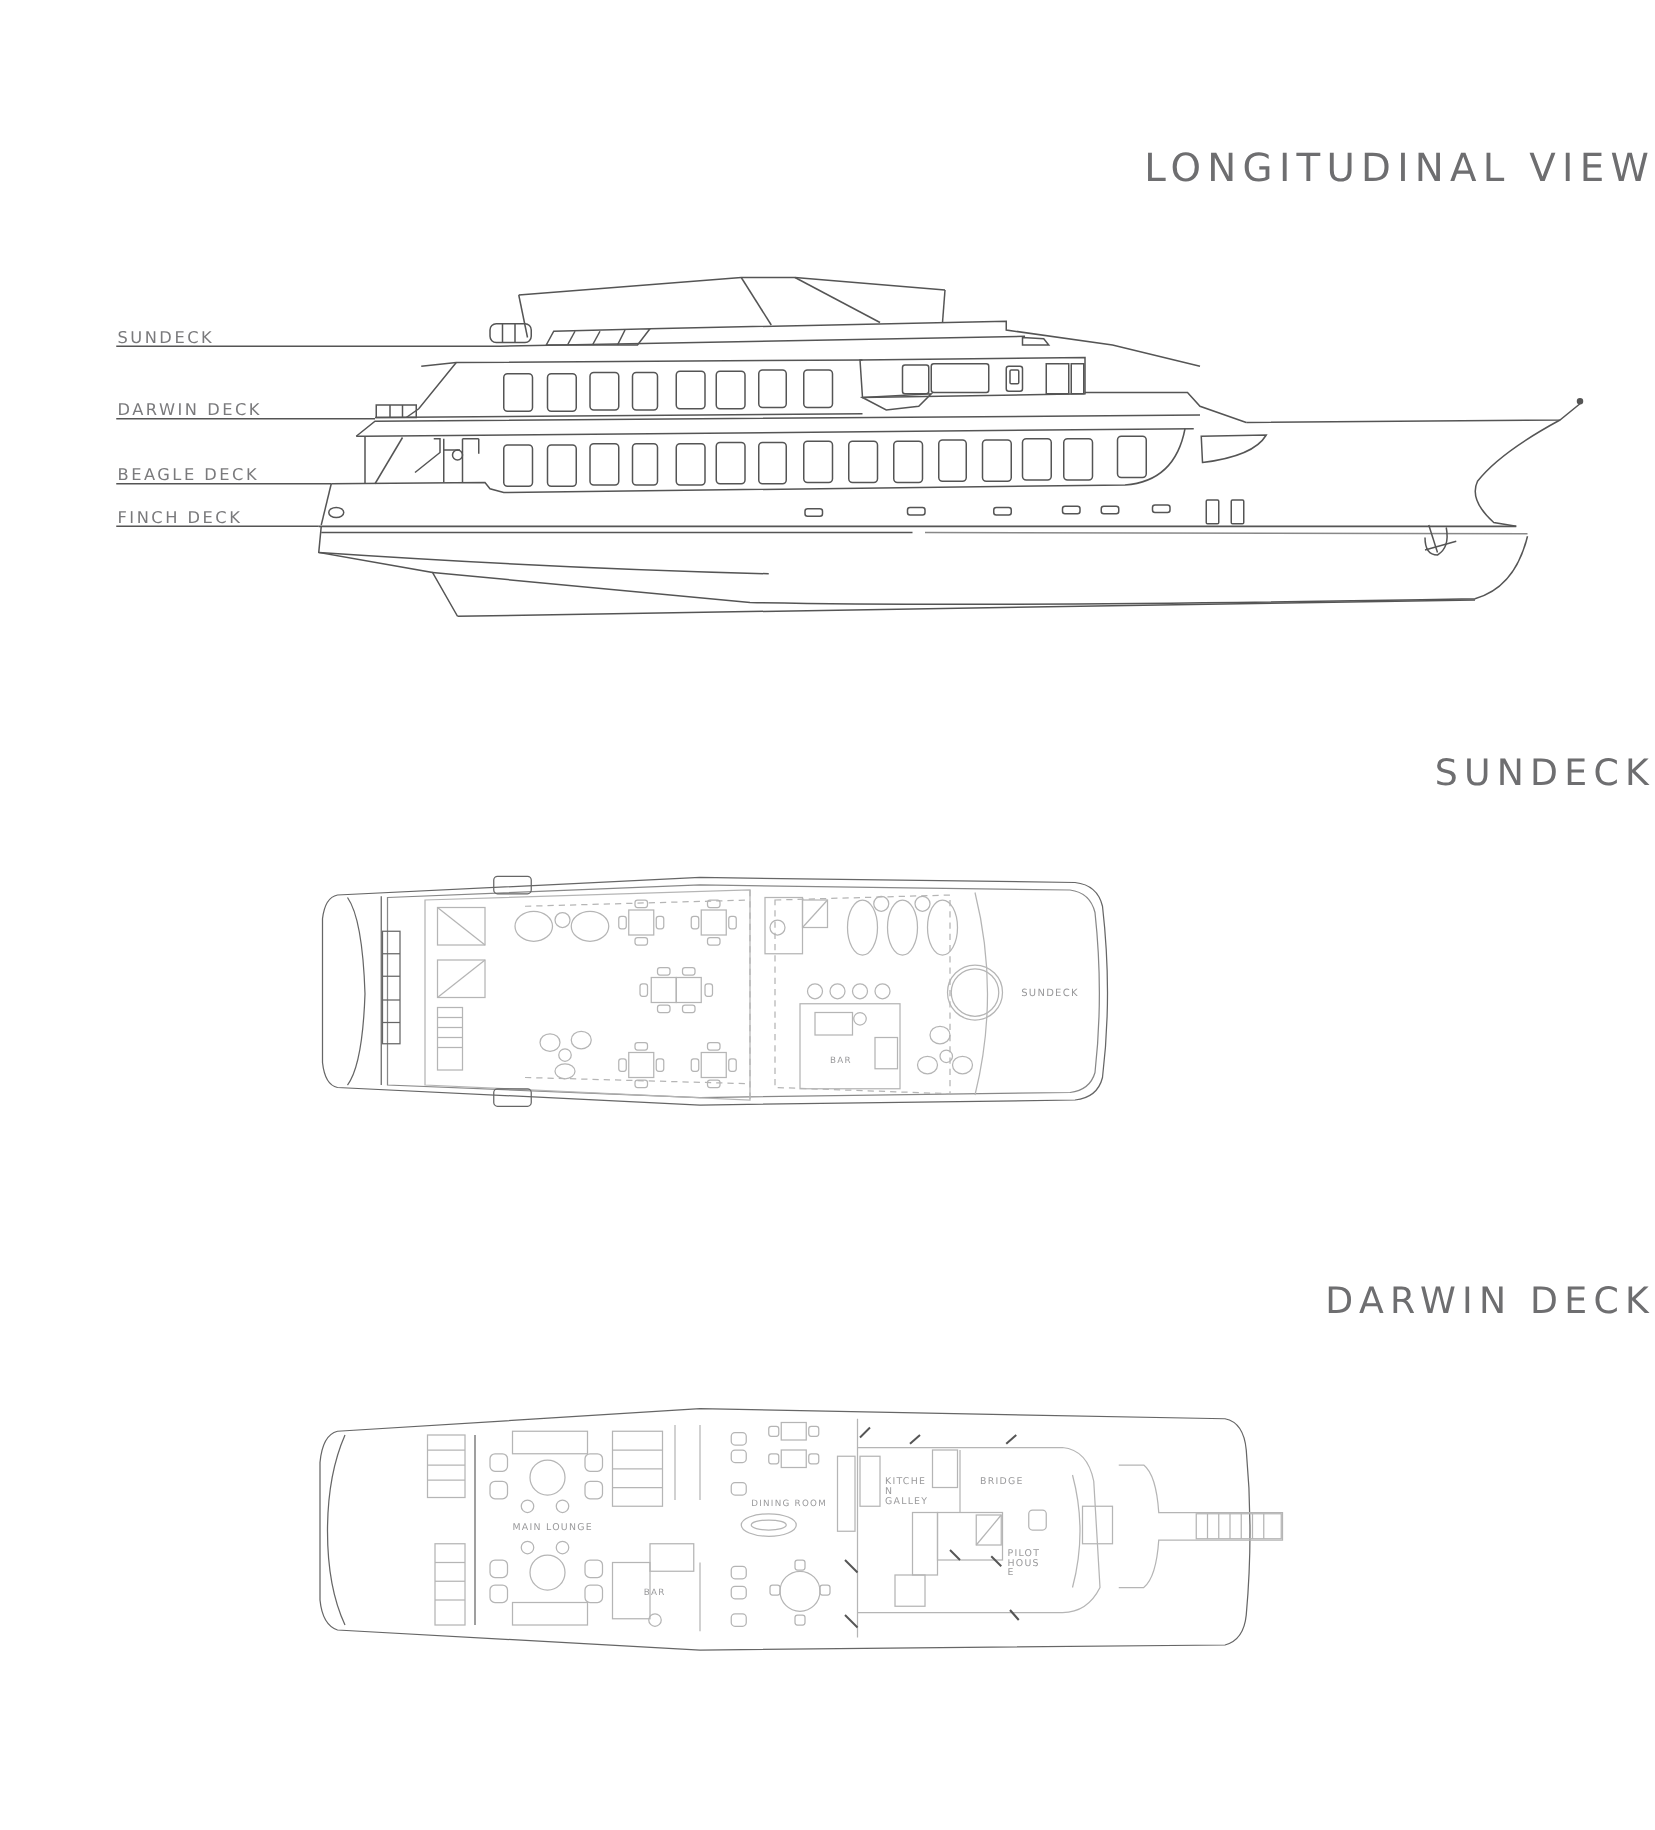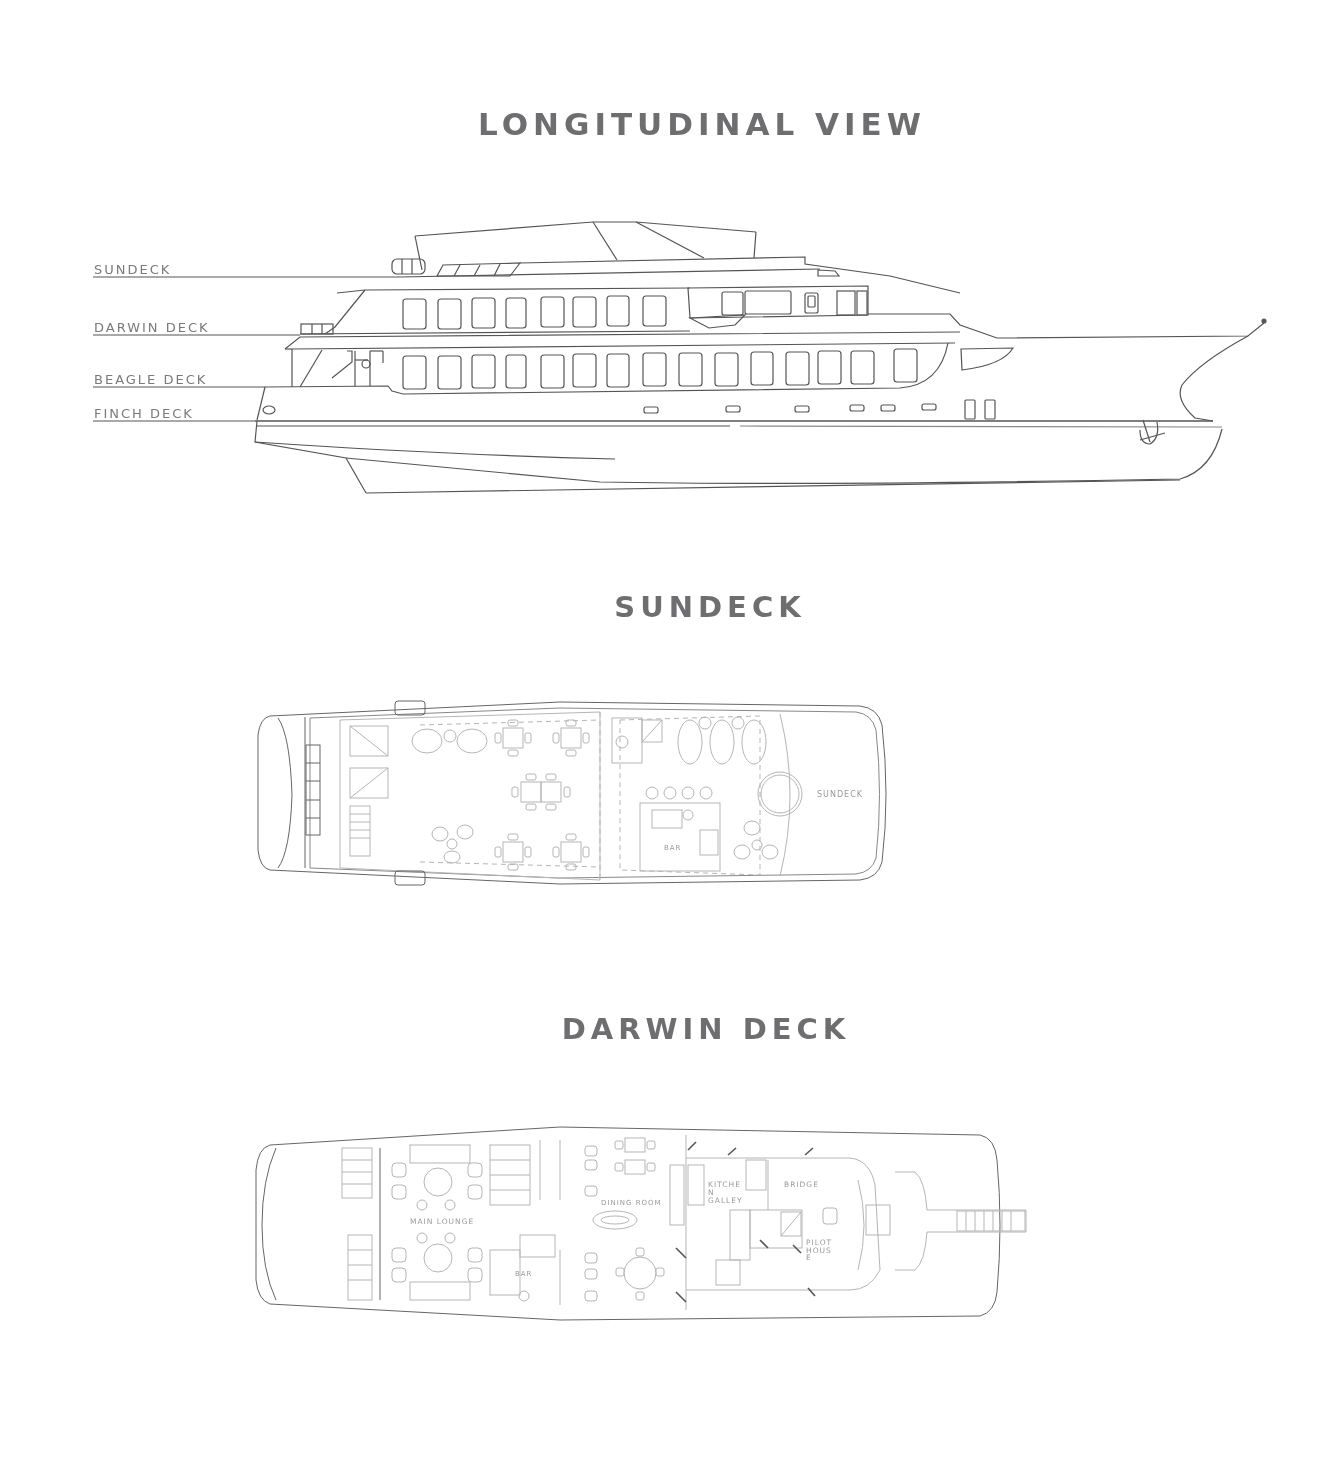--- a/index.html
+++ b/index.html
@@ -1,17 +1,17 @@
 <!DOCTYPE html>
 <html><head>
 <meta charset="utf-8">
 <style>
   html, body { margin:0; padding:0; background:#ffffff; }
   body { width:1324px; height:1464px; position:relative; overflow:hidden; font-family:"Liberation Sans", sans-serif; }
-  .title { position:absolute; left:0; width:1324px; text-align:center; color:#6e6e70; font-family:"DejaVu Sans", sans-serif; font-weight:700; letter-spacing:5px; }
+  .title { position:absolute; left:0; width:1324px; text-align:right; color:#6e6e70; font-family:"DejaVu Sans", sans-serif; font-weight:400; letter-spacing:5px;margin-top:11px; }
   .t1 { top:106px; font-size:31px; padding-left:80px; box-sizing:border-box; }
   .t2 { top:590px; font-size:29px; padding-left:96px; box-sizing:border-box; }
   .t3 { top:1012px; font-size:29px; padding-left:88px; box-sizing:border-box; }
   svg { position:absolute; left:0; top:0; }
   .lbl { font-family:"DejaVu Sans", sans-serif; fill:#7a7a7c; letter-spacing:2px; }
   .plan-lbl { font-family:"DejaVu Sans", sans-serif; fill:#9a9a9c; letter-spacing:1px; }
 </style>
 </head>
 <body>
 

